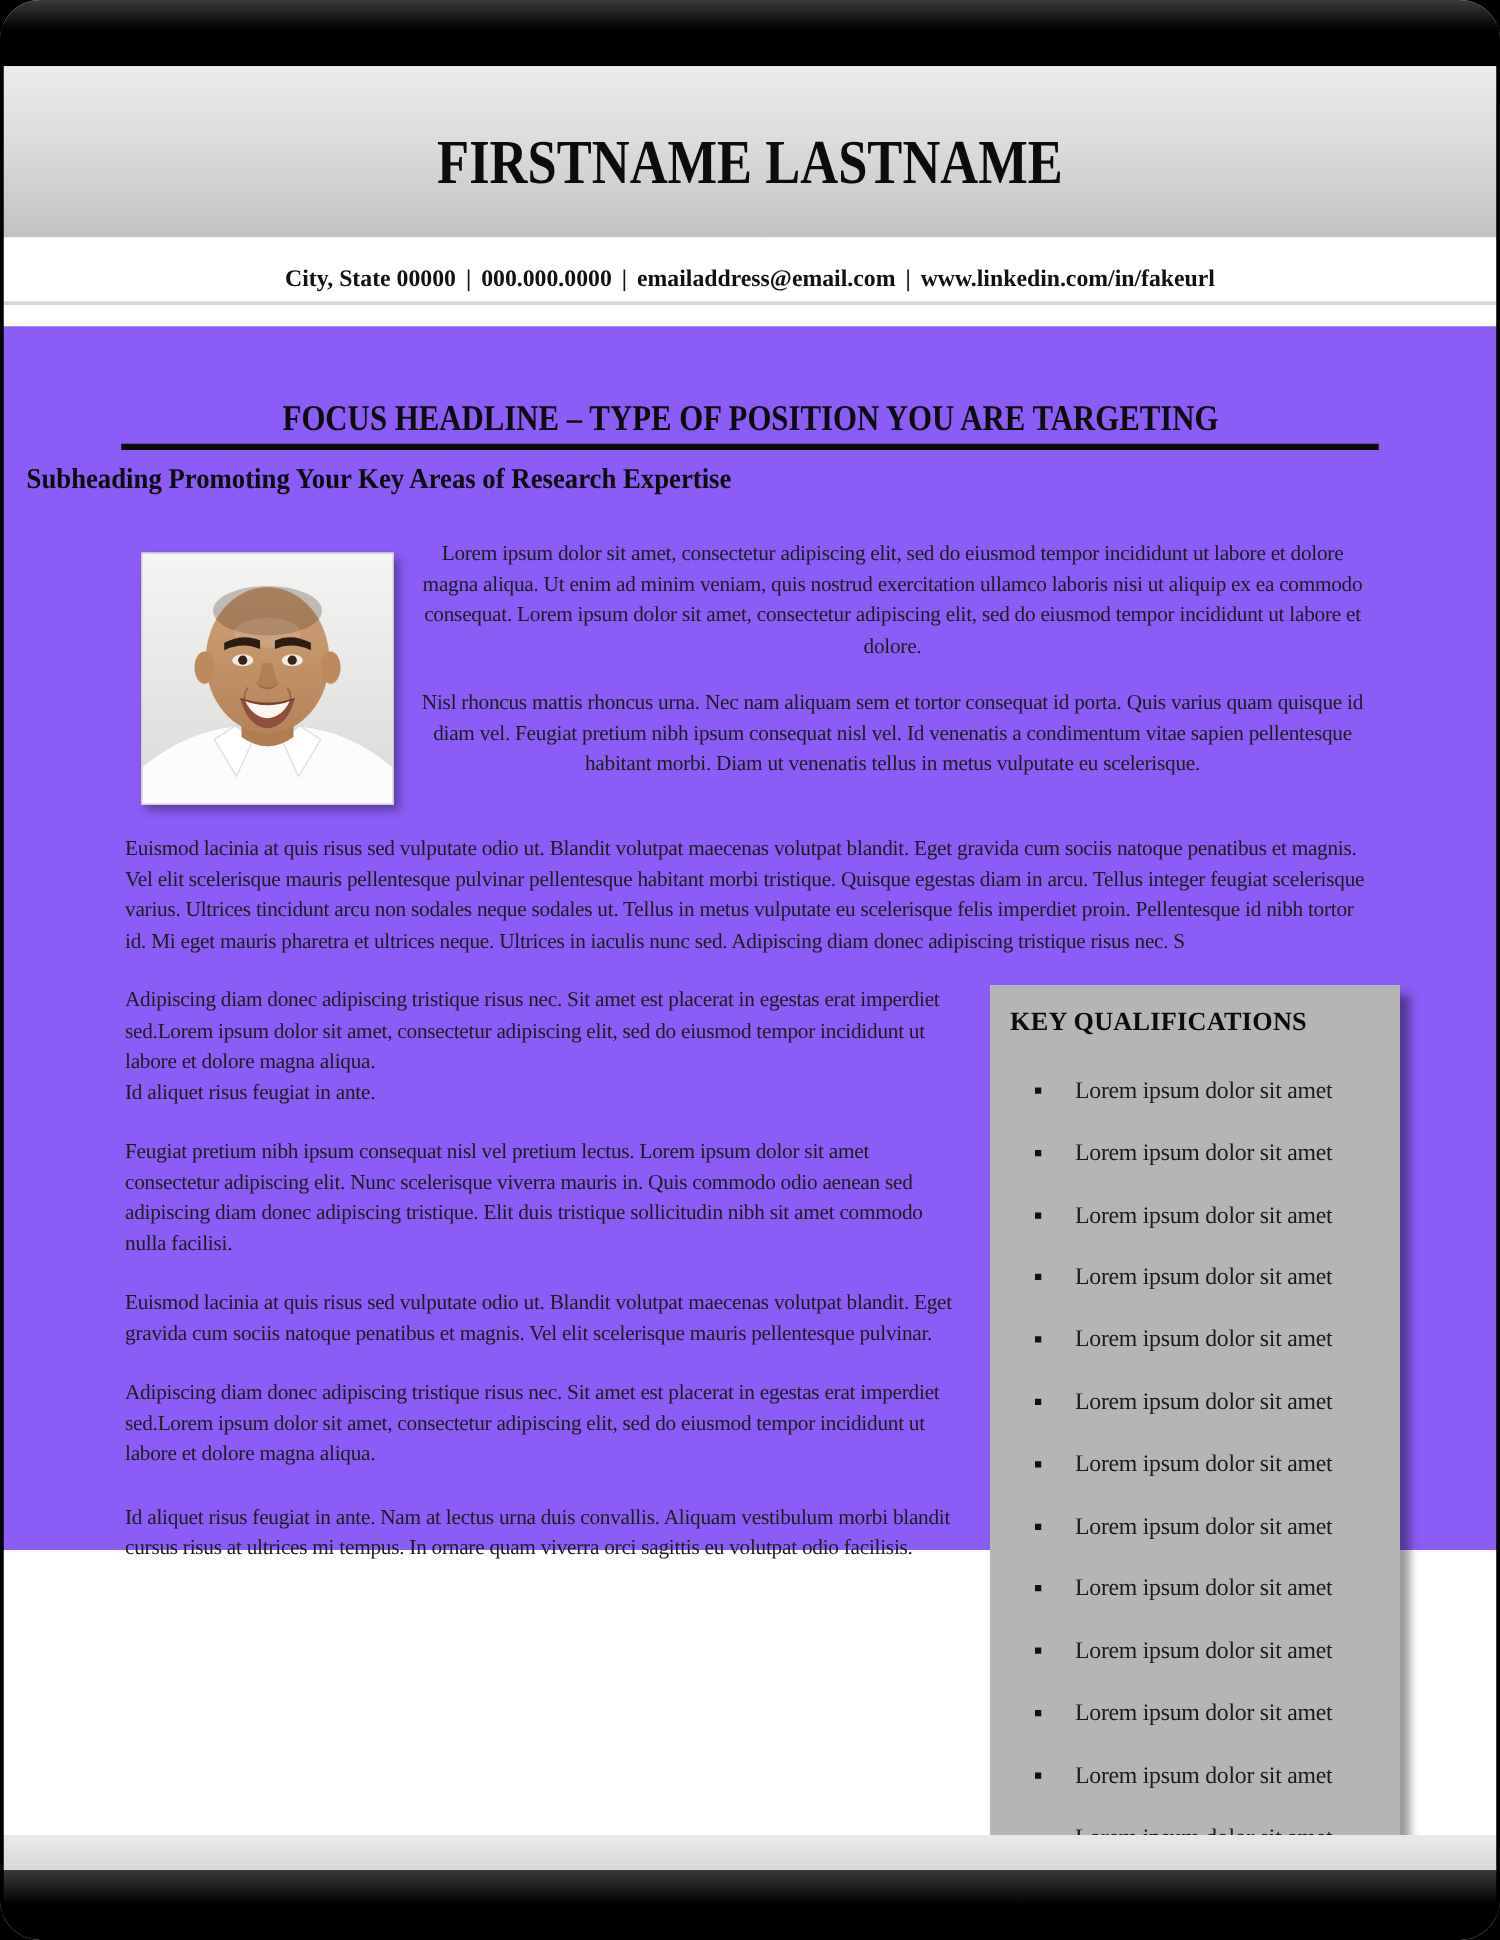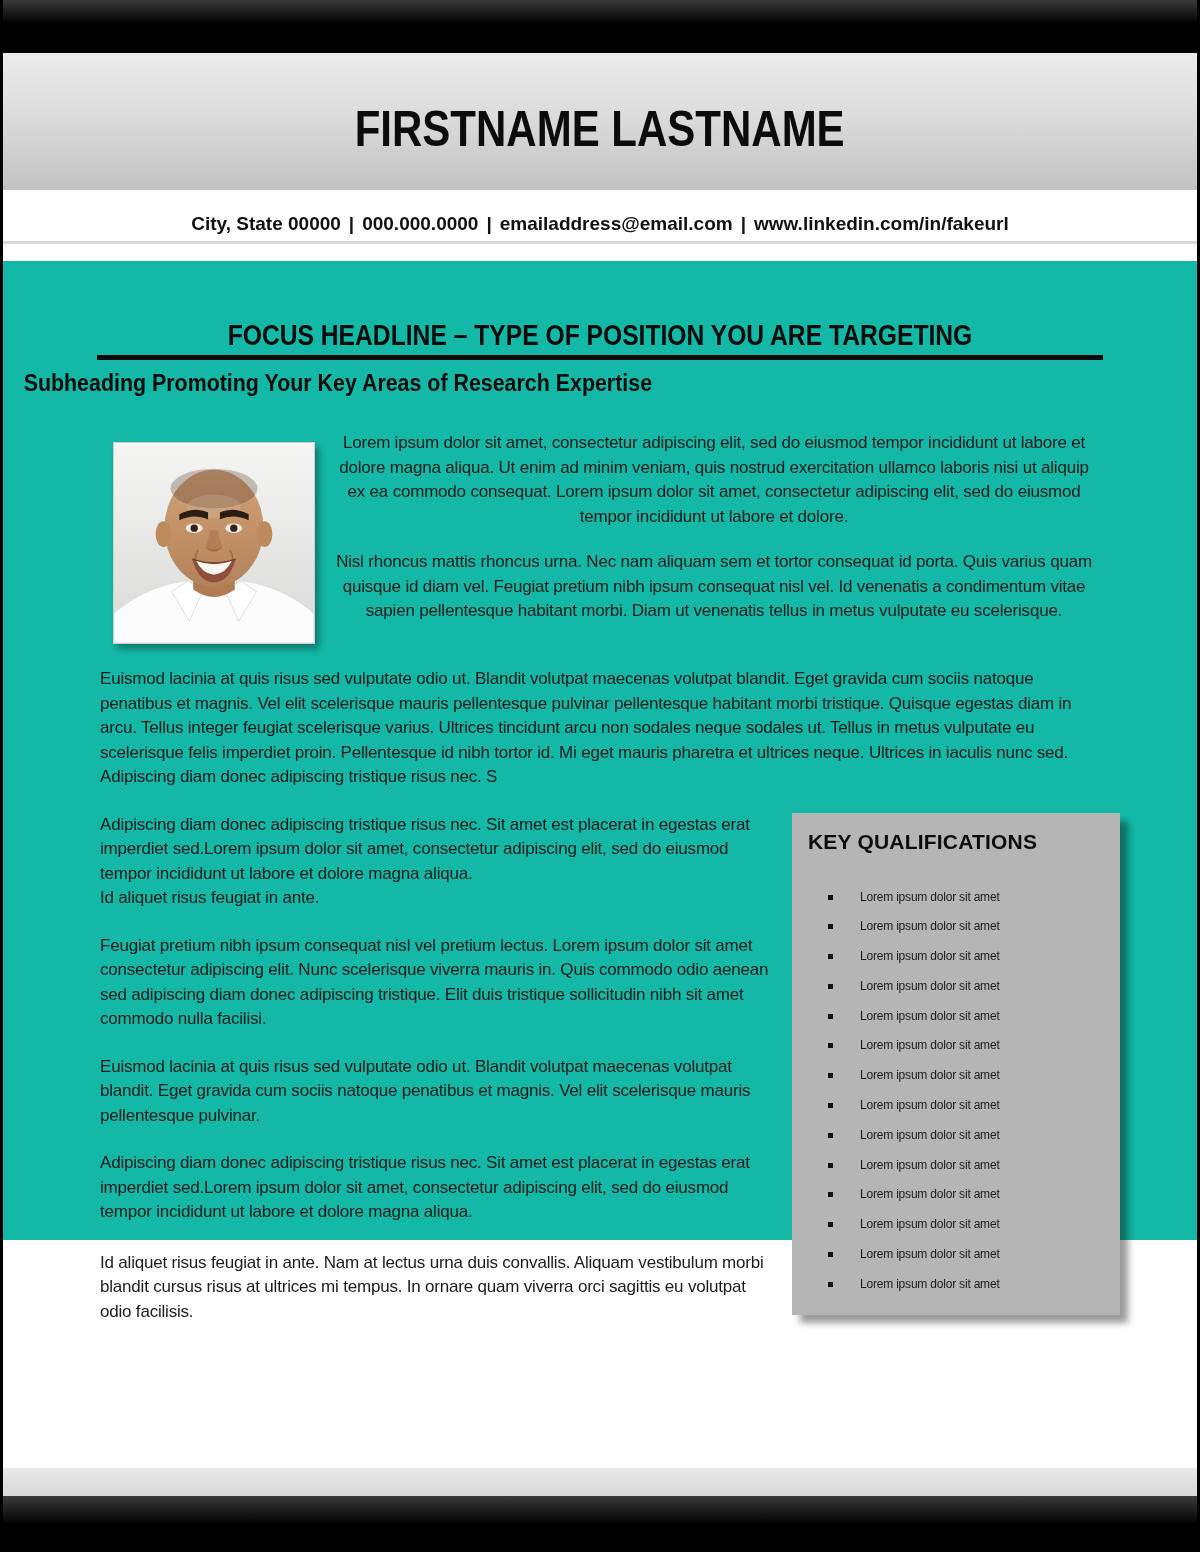--- a/index.html
+++ b/index.html
@@ -2,23 +2,24 @@
 <html><head>
 <meta charset="utf-8">
 <style>
   * { box-sizing: border-box; }
   html,body { margin:0; padding:0; background:#000; }
   .page {
     position: relative;
     width: 1200px; height: 1552px;
     margin: 0 auto;
     background: #ffffff;
-    font-family: Liberation Sans, sans-serif;
+    font-family: Liberation Serif, serif;
     color: #1c1c1c;
     overflow: hidden;
+    border-radius: 32px;
   }
   
   .top-black   { position:absolute; top:0; left:0; width:1200px; height:53px;
                  background: linear-gradient(180deg,#3a3a3a 0%,#000 45%); }
   .bottom-gray { position:absolute; top:1468px; left:0; width:1200px; height:28px;
                  background: linear-gradient(180deg,#e9e9e9 0%,#d8d8d8 100%); }
   .bottom-black{ position:absolute; top:1496px; left:0; width:1200px; height:56px;
                  background: linear-gradient(180deg,#3a3a3a 0%,#000 50%); }
   .side-border { position:absolute; top:0; width:3px; height:1552px; background:#000; z-index:30; }
   .side-border.left  { left:0; }
@@ -37,21 +38,21 @@
   }
   .contact-band {
     position:absolute; top:190px; left:0; width:1200px; height:54px;
     background:#fff; border-bottom:3px solid #d8d8d8;
     text-align:center; line-height:68px;
     font-size:19px; font-weight:700; color:#111; white-space:nowrap;
   }
   .contact-band .sep { margin:0 8px; }
 
   
-  .content { position:absolute; top:261px; left:0; width:1200px; height:979px; background:#14b8a6; }
+  .content { position:absolute; top:261px; left:0; width:1200px; height:979px; background:#8b5cf6; }
 
   .focus-headline {
     margin:56px 0 0 0; text-align:center;
     font-size:29px; font-weight:700; line-height:36px; color:#0c0c0c; white-space:nowrap;
   }
   .condense-85 { display:inline-block; transform:scaleX(0.85); transform-origin:center; }
   .condense-93 { display:inline-block; transform:scaleX(0.93); transform-origin:center; }
   .headline-rule { margin:2px auto 0 auto; width:1006px; height:5px; background:#0b0b0b; }
   .subheading {
     margin:8px 0 0 0; text-align:left;
@@ -83,21 +84,21 @@
   .qual-box {
     width:328px; background:#b5b5b5;
     box-shadow:8px 8px 7px rgba(0,0,0,0.4);
     padding:14px 16px 15px 16px;
     align-self:flex-start;
   }
   .qual-title { font-size:21px; font-weight:700; line-height:30px; color:#0c0c0c; letter-spacing:0.2px; }
   .qual-list { list-style:none; margin:26px 0 0 0; padding:0; }
   .qual-list li {
     position:relative; padding-left:52px;
-    font-size:12px; line-height:29.8px; letter-spacing:-0.2px; color:#1b1b1b;
+    font-size:19px; line-height:29.8px; letter-spacing:-0.2px; color:#1b1b1b;margin-top:20px;
   }
   .qual-list li::before {
     content:""; position:absolute; left:20px; top:12px;
     width:5px; height:5px; background:#111;
   }
 </style>
 </head>
 <body>
 
 <div class="page">

